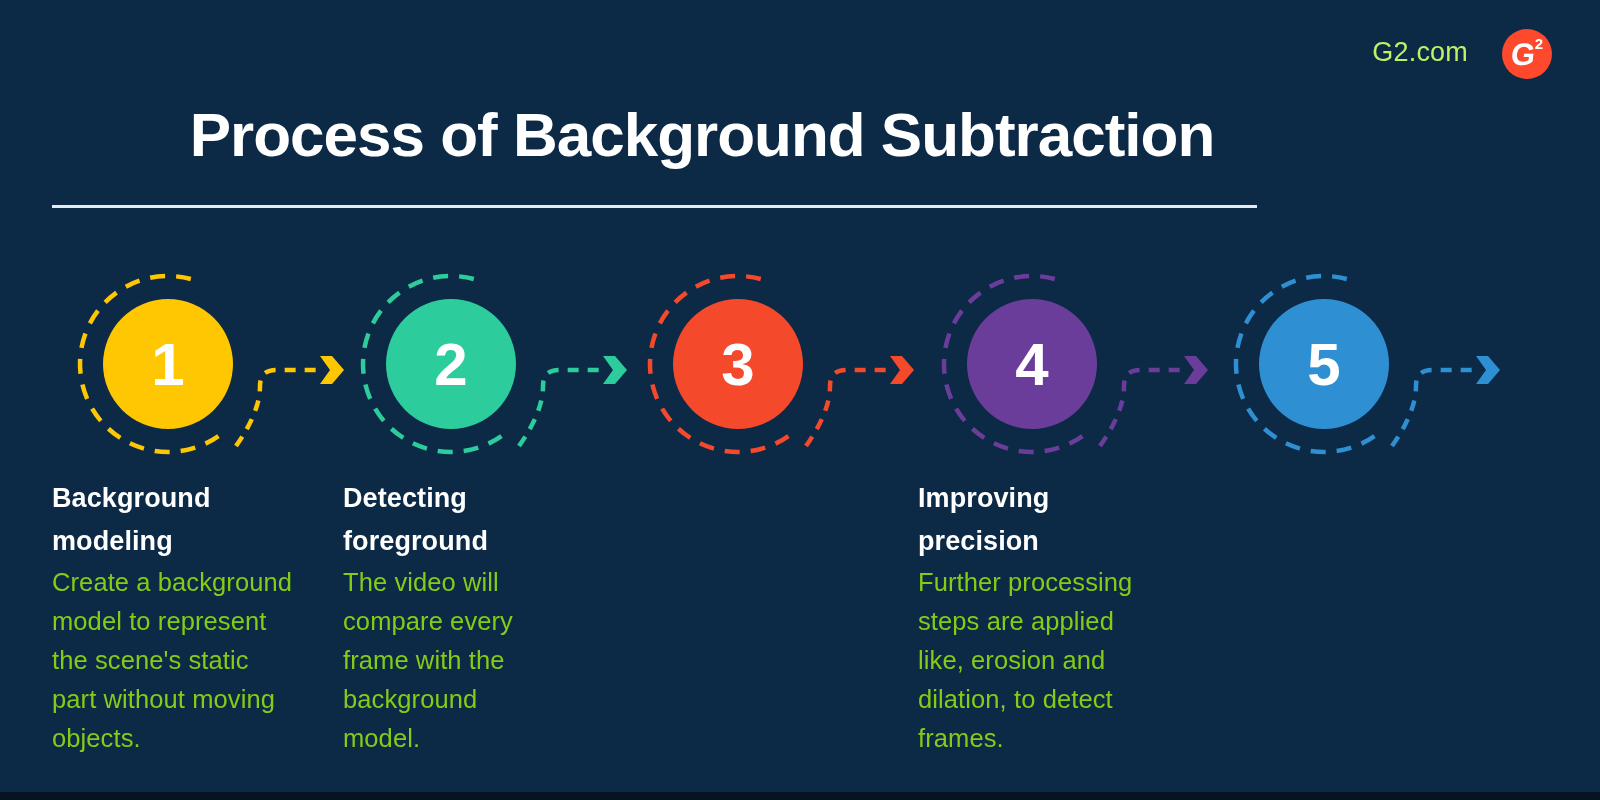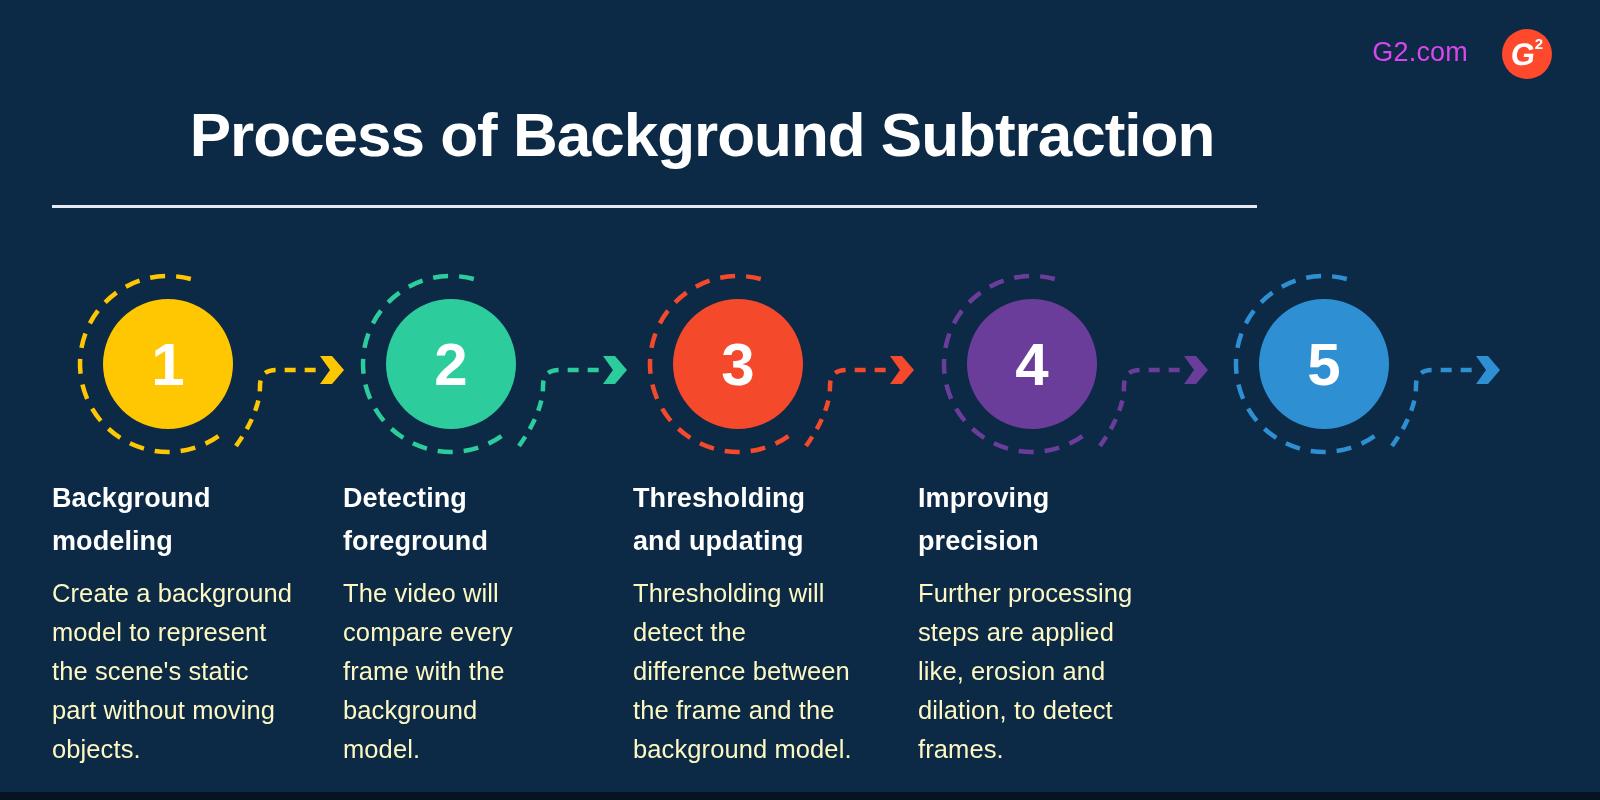--- a/index.html
+++ b/index.html
@@ -6,21 +6,21 @@
   html,body { margin:0; padding:0; background:#0C2946; }
   #canvas {
     position:relative; width:1600px; height:800px; overflow:hidden;
     background:#0C2946;
     font-family:"Liberation Sans", sans-serif;
     color:#ffffff;
   }
   
   .site-label {
     position:absolute; top:37px; right:132px;
-    font-size:27px; font-weight:500; color:#d946ef; letter-spacing:.2px;
+    font-size:27px; font-weight:500; color:#bef264; letter-spacing:.2px;
   }
   .g2-logo {
     position:absolute; top:29px; left:1502px; width:50px; height:50px;
     border-radius:50%;
   }
   .g2-logo .g {
     position:absolute; left:9px; top:8px;
     font-size:31px; font-weight:700; color:#ffffff; transform:skewX(-6deg);
   }
   .g2-logo .two {
@@ -45,22 +45,22 @@
     font-family:"Liberation Sans", sans-serif; font-size:60px; font-weight:700;
     fill:#ffffff; text-anchor:middle;
   }
   
   .col { position:absolute; top:477px; }
   .col .heading {
     font-size:27px; line-height:43px; font-weight:700; color:#ffffff;
     white-space:pre-line; letter-spacing:.1px;
   }
   .col .body {
-    margin-top:11px; font-size:25.5px; line-height:39px; font-weight:400;
-    color:#fef9c3; white-space:pre-line; letter-spacing:.1px;
+    margin-top:0; font-size:25.5px; line-height:39px; font-weight:400;
+    color:#84cc16; white-space:pre-line; letter-spacing:.1px;
   }
   .bottom-edge {
     position:absolute; left:0; bottom:0; width:100%; height:8px;
     background:#071322;
   }
 </style>
 </head>
 <body>
 
 <div id="canvas">
@@ -127,29 +127,20 @@
   <div class="col" style="left:343px; width:255px">
     <div class="heading">Detecting
 foreground</div>
     <div class="body">The video will
 compare every
 frame with the
 background
 model.</div>
   </div>
 
-  <div class="col" style="left:633px; width:290px">
-    <div class="heading">Thresholding
-and updating</div>
-    <div class="body">Thresholding will
-detect the
-difference between
-the frame and the
-background model.</div>
-  </div>
 
   <div class="col" style="left:918px; width:270px">
     <div class="heading">Improving
 precision</div>
     <div class="body">Further processing
 steps are applied
 like, erosion and
 dilation, to detect
 frames.</div>
   </div>

